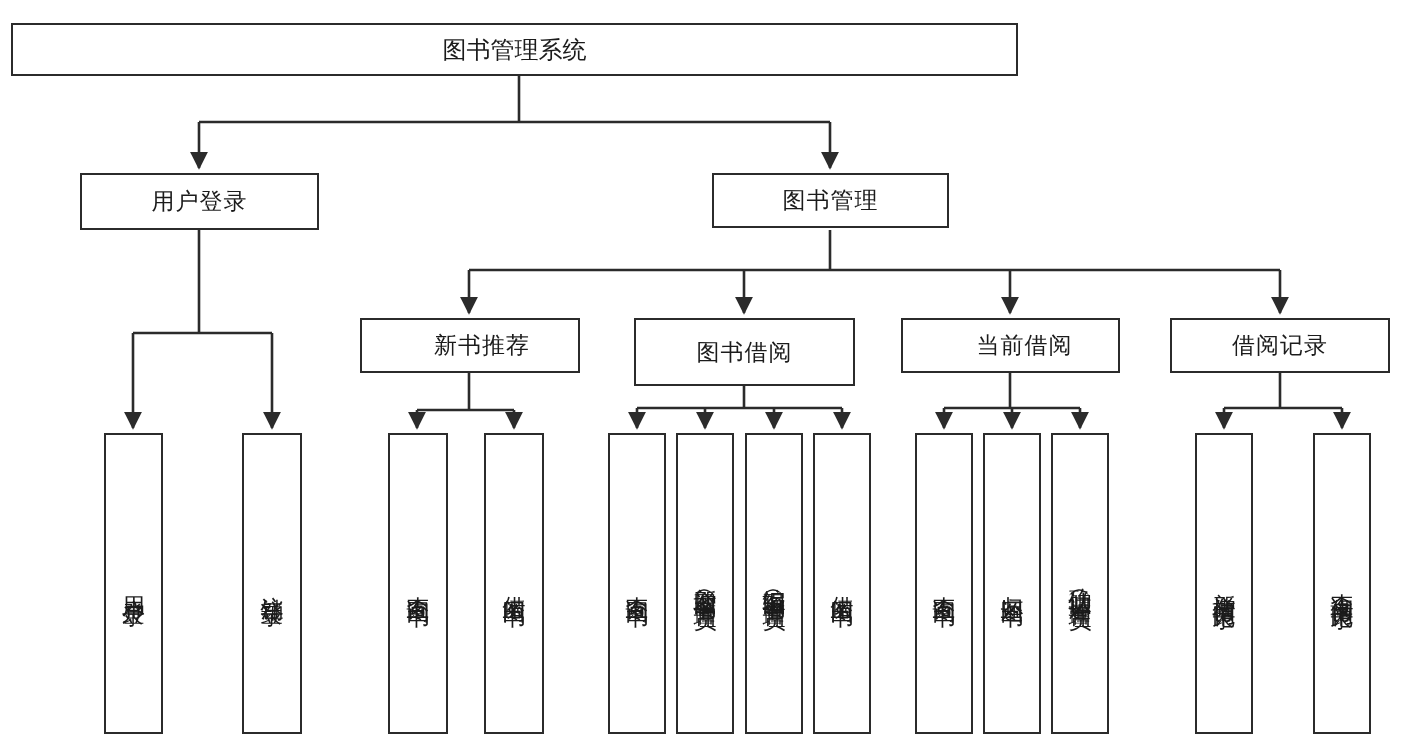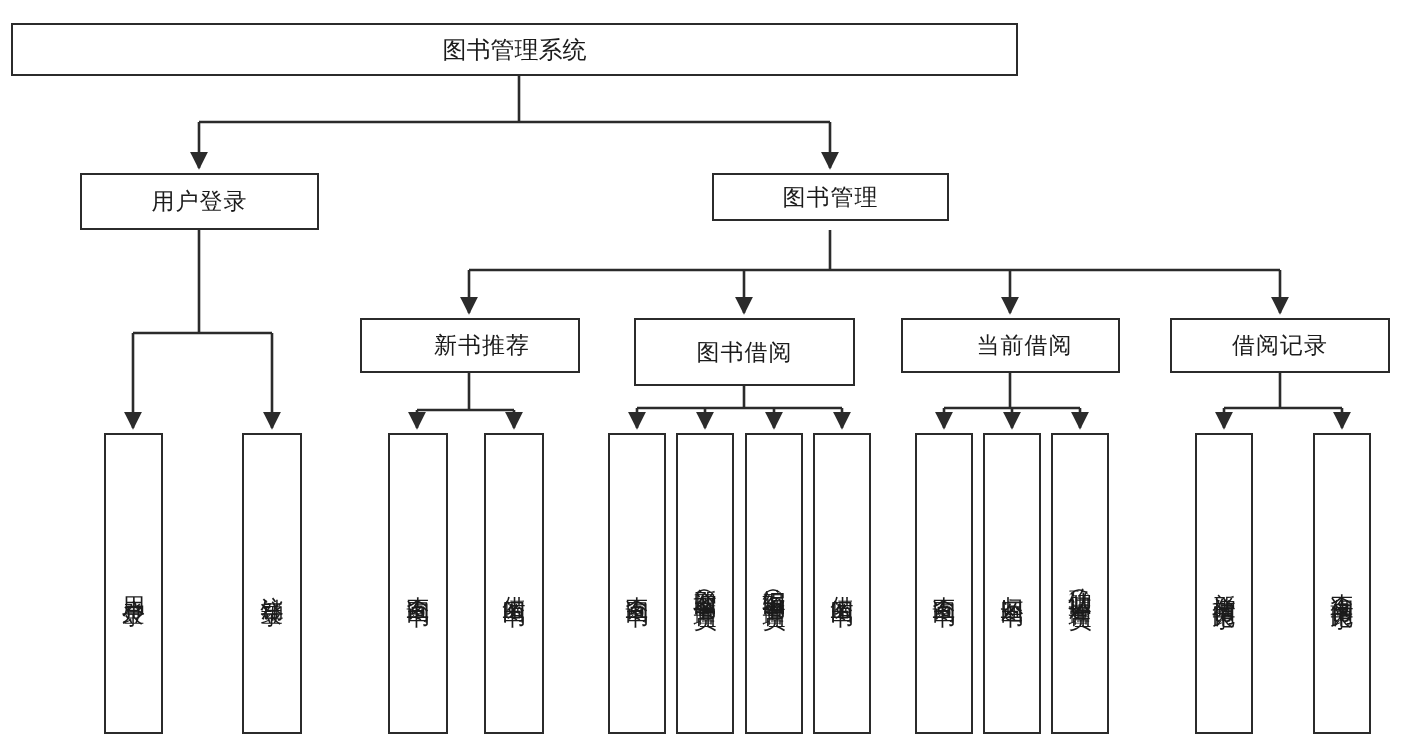--- a/index.html
+++ b/index.html
@@ -88,21 +88,21 @@
     </g>
   </svg>
 
   <div class="node root" style="left:11px;top:13px;width:1007px;height:53px;margin-top:10px;">
     <span>图书管理系统</span>
   </div>
 
   <div class="node horiz" style="left:80px;top:173px;width:239px;height:57px;">
     <span>用户登录</span>
   </div>
-  <div class="node horiz" style="left:712px;top:173px;width:237px;height:48px;">
+  <div class="node horiz" style="left:712px;top:173px;width:237px;height:55px;">
     <span>图书管理</span>
   </div>
 
   <div class="node horiz" style="left:360px;top:318px;width:220px;height:55px;padding-left:24px;">
     <span>新书推荐</span>
   </div>
   <div class="node horiz" style="left:634px;top:318px;width:221px;height:68px;">
     <span>图书借阅</span>
   </div>
   <div class="node horiz" style="left:901px;top:318px;width:219px;height:55px;padding-left:28px;">

